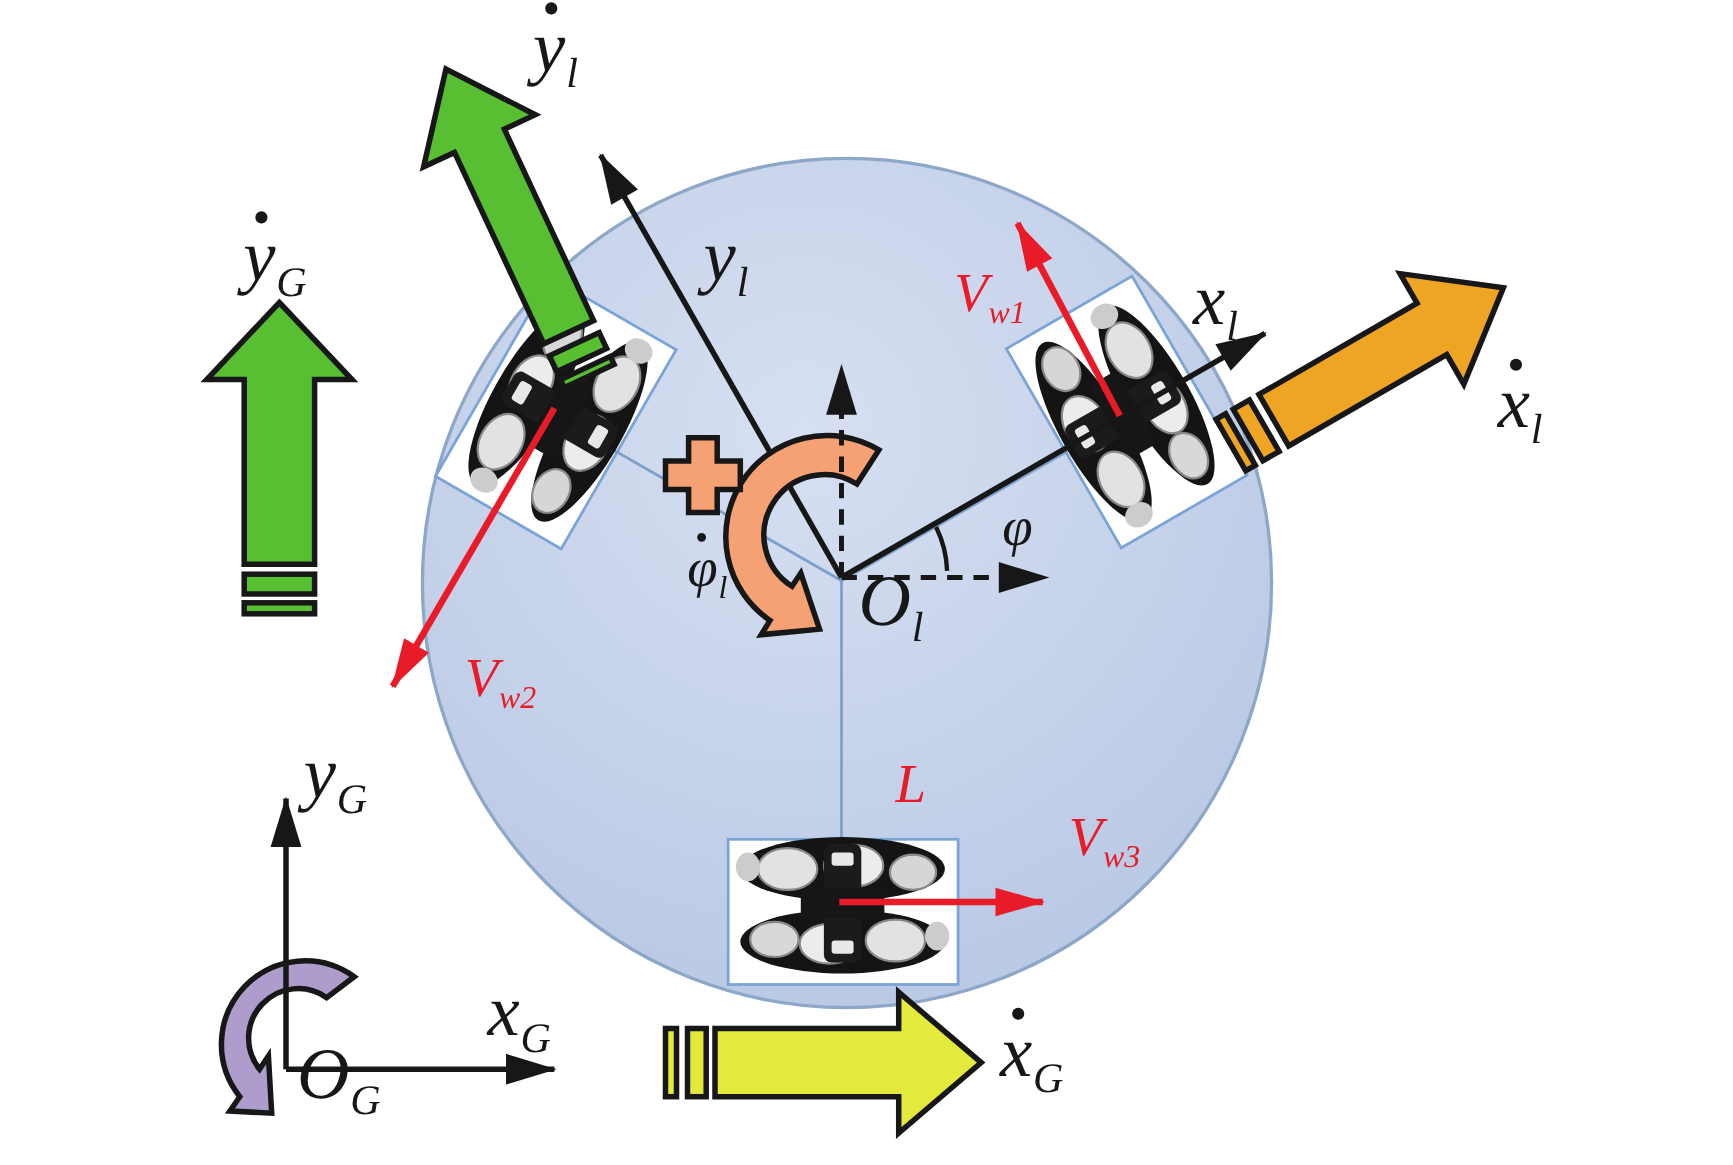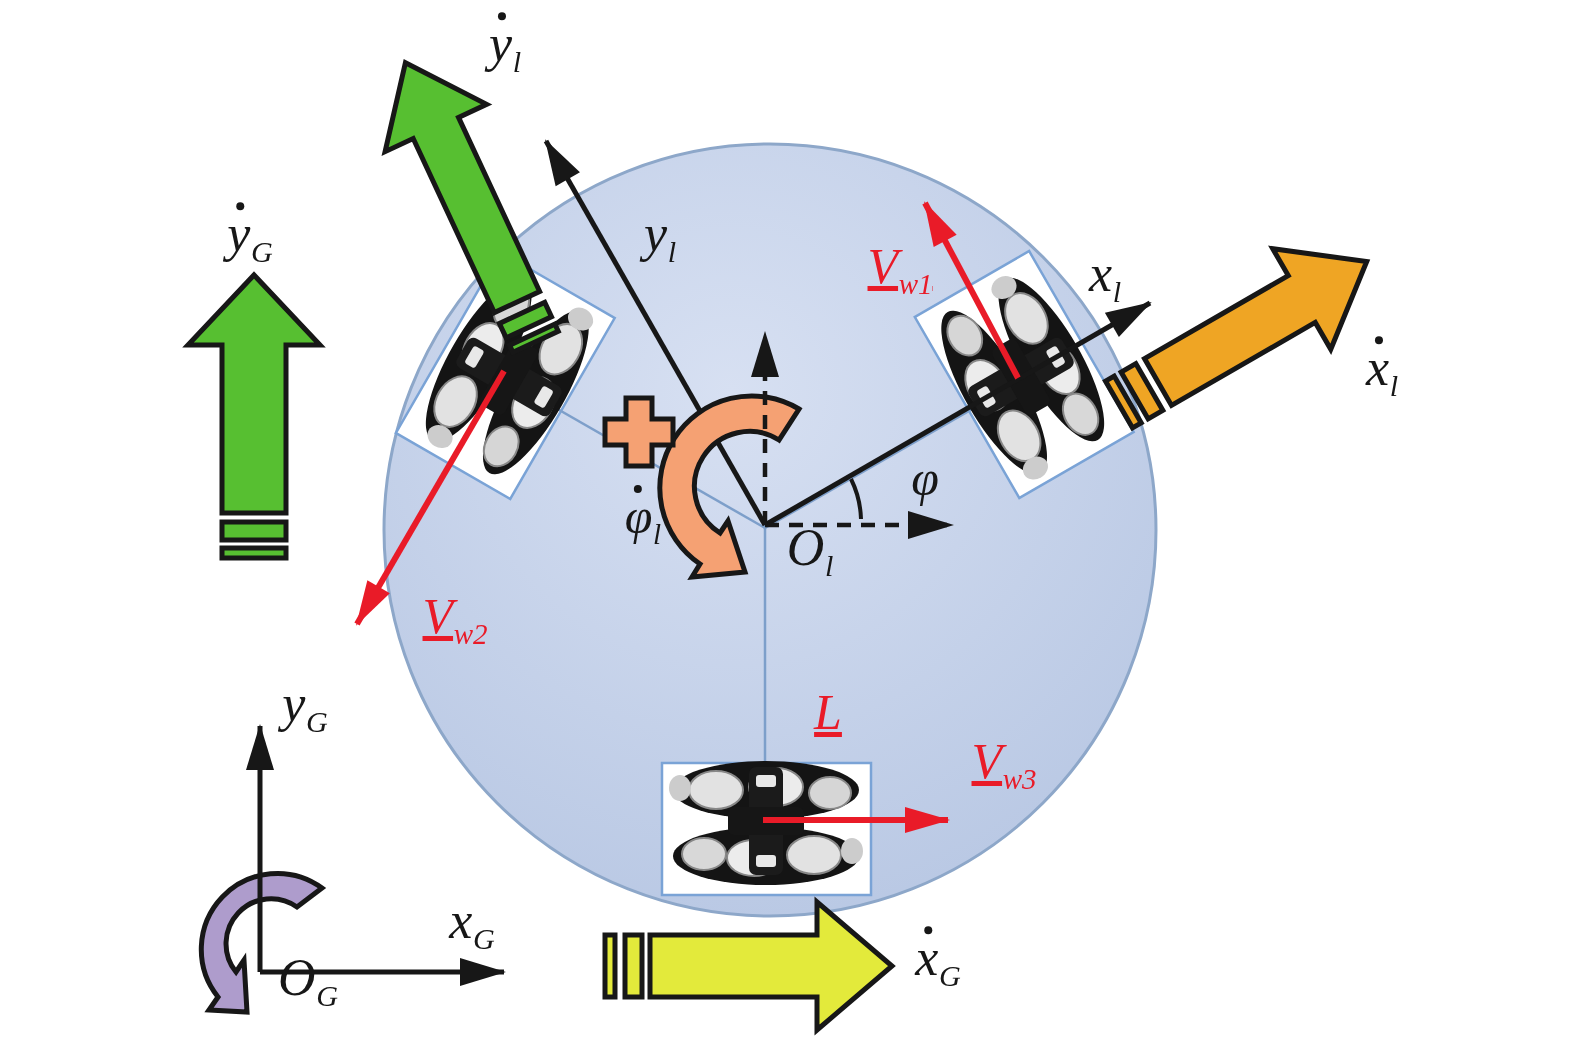--- a/index.html
+++ b/index.html
@@ -22,23 +22,23 @@
   .dashline{stroke:var(--axis);stroke-width:4.5;fill:none;stroke-dasharray:14 10;}
   .redline{stroke:var(--red);stroke-width:6;fill:none;}
   .rline{stroke:var(--spoke);stroke-width:2.5;fill:none;}
   .wbox{fill:#ffffff;stroke:var(--box-stroke);stroke-width:2.5;}
   .body{stroke:var(--body-stroke);stroke-width:3;fill:url(#gBody);}
   .arc{stroke:var(--axis);stroke-width:4;fill:none;}
   .st1{stop-color:var(--body-fill);} .st2{stop-color:var(--body-fill-edge);}
 
   
   .lbl{position:absolute;transform:translate(-50%,-50%);font-style:italic;
-       color:var(--axis);font-size:52px;line-height:1;white-space:nowrap;pointer-events:none;}
+       color:var(--axis);font-size:66px;line-height:1;white-space:nowrap;pointer-events:none;}
   .lbl sub{font-size:0.58em;font-style:italic;vertical-align:-0.38em;margin-left:0.02em;}
-  .lbl.red{color:var(--red);text-decoration:underline;}
+  .lbl.red{color:var(--red);}
   .lbl.fs50{font-size:50px;} .lbl.fs46{font-size:46px;}
   .md{position:relative;display:inline-block;}
   .dot{position:absolute;top:-0.12em;left:0.17em;width:0.165em;height:0.165em;
        border-radius:50%;background:currentColor;}
   .eq .eqs{font-style:normal;margin:0 0.08em;}
   .anchor-left{transform:translate(0,-50%);}
 </style>
 </head>
 <body>
 

